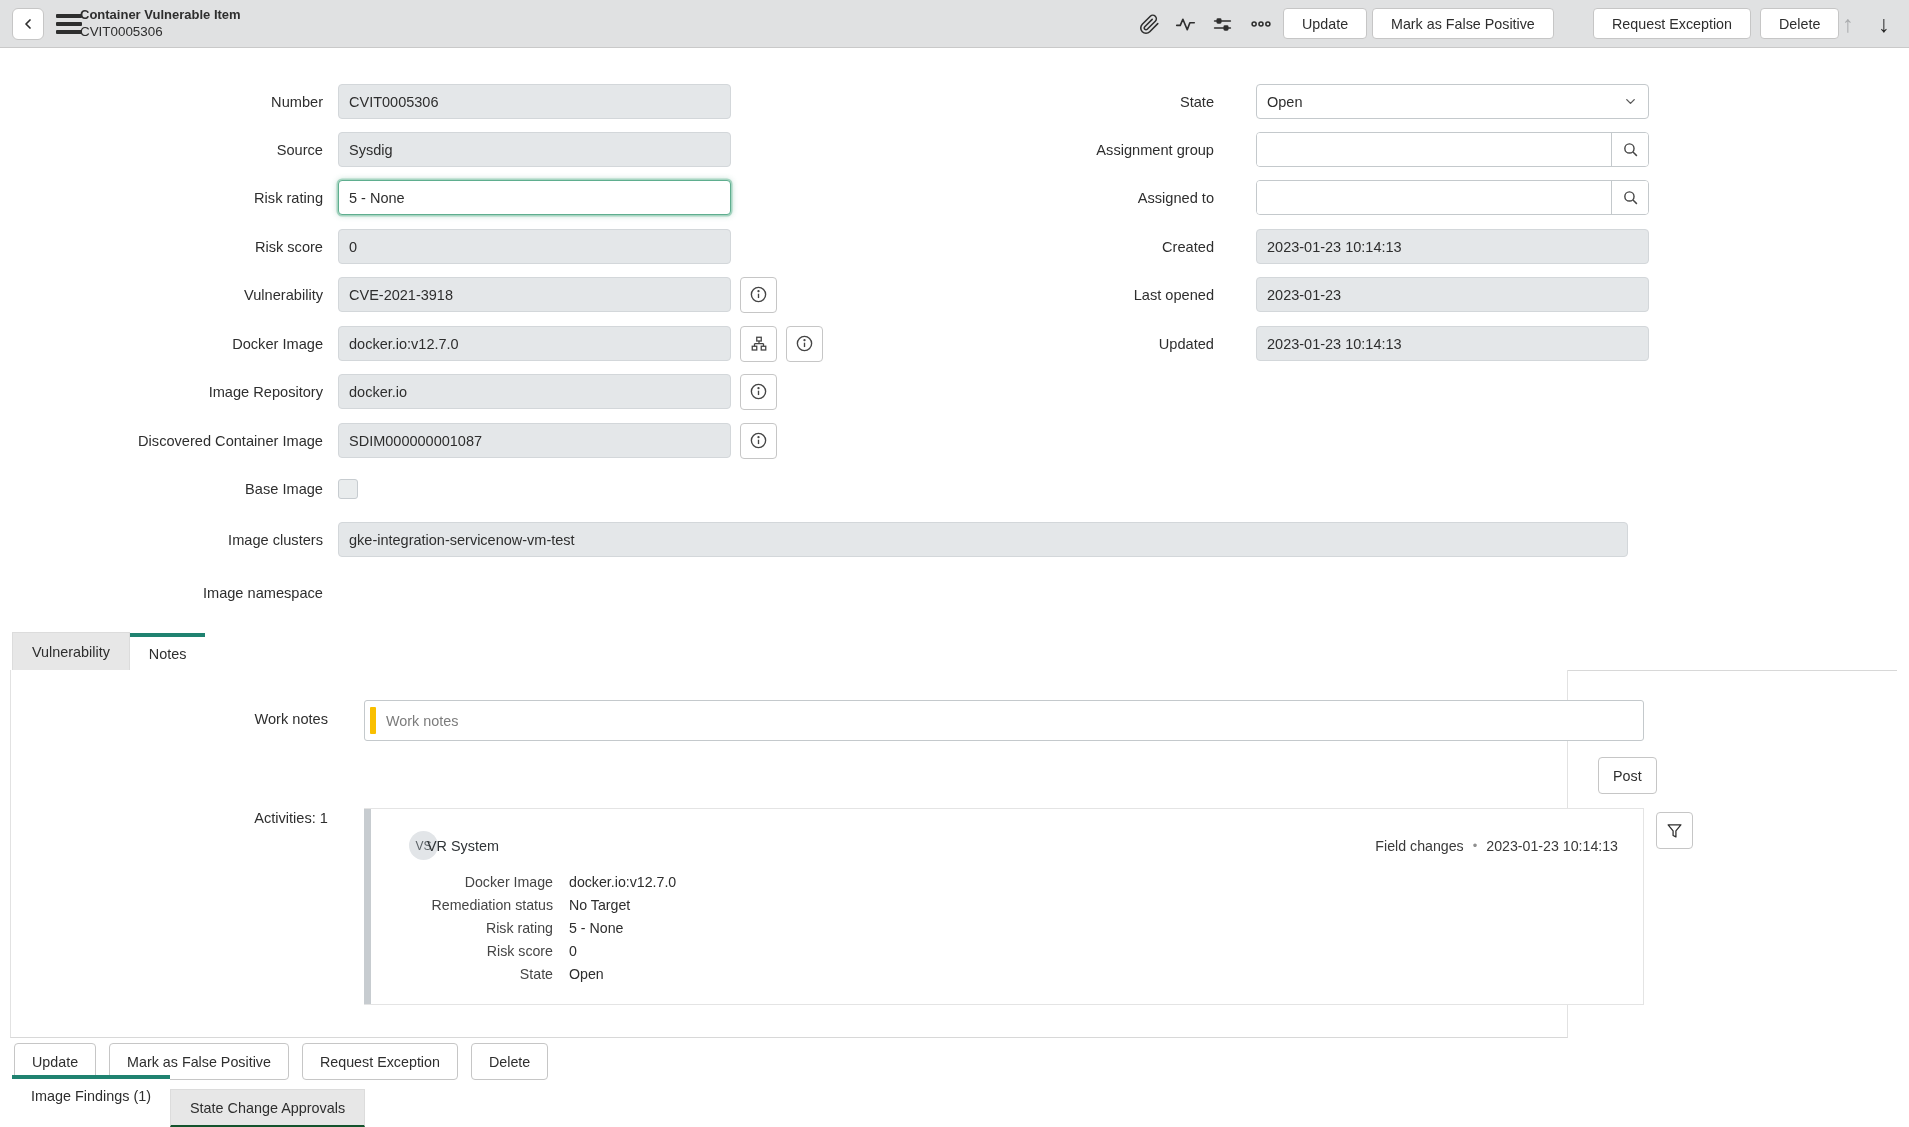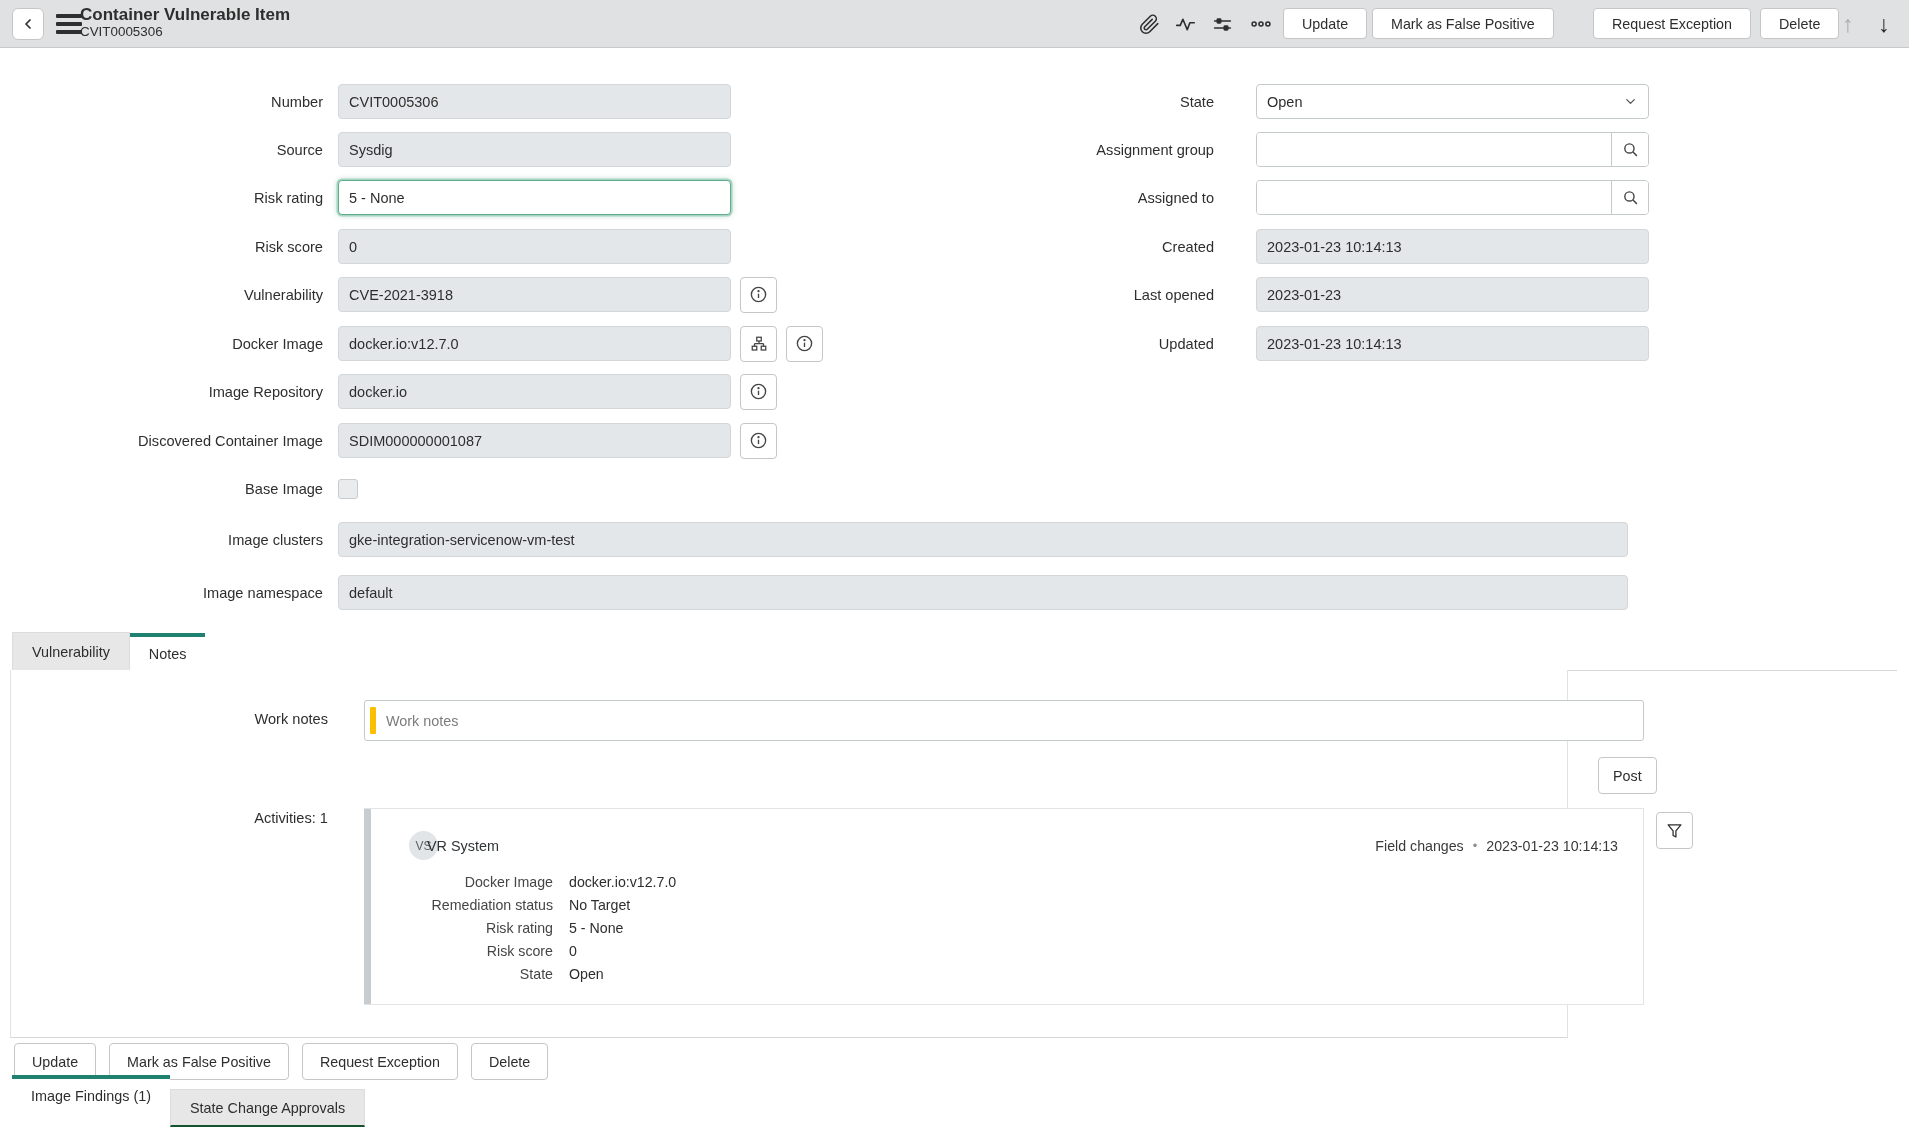--- a/index.html
+++ b/index.html
@@ -14,21 +14,21 @@
   
   .hdr { position:absolute; left:0; top:0; width:1909px; height:48px;
          background:#e0e1e2; border-bottom:1px solid #c9c9c9; }
   .back-btn { position:absolute; left:12px; top:8px; width:32px; height:32px;
           background:#fff; border:1px solid #c6c6c6; border-radius:6px;
           display:flex; align-items:center; justify-content:center; padding:0; cursor:pointer; }
   .menu-ic { position:absolute; left:56px; top:14px; width:26px; height:20px;
           display:flex; flex-direction:column; justify-content:space-between; cursor:pointer; }
   .menu-ic .bar { height:4px; background:#2e2e2e; border-radius:1px; }
   .titleblock { position:absolute; left:80px; top:6px; line-height:17px; }
-  .titleblock .t1 { font-weight:bold; font-size:17px; }
+  .titleblock .t1 { font-weight:bold; font-size:13px; }
   .titleblock .t2 { font-size:13.4px; }
   .hicon { position:absolute; top:8px; width:34px; height:32px; background:transparent; border:none;
            display:flex; align-items:center; justify-content:center; cursor:pointer; padding:0; }
   .hbtn { position:absolute; top:8px; height:31px; background:#fff; border:1px solid #c6c6c6;
           border-radius:4px; font-family:inherit; font-size:14.3px; color:#2e2e2e;
           padding:0 18px; display:flex; align-items:center; cursor:pointer; white-space:nowrap; }
   .nav-arrow { position:absolute; top:8px; width:32px; height:32px; border:none; background:transparent;
           font-size:23px; display:flex; align-items:center; justify-content:center; padding:0; }
   .nav-arrow.disabled { color:#a9abad; }
   .nav-arrow.enabled  { color:#252525; cursor:pointer; }
@@ -245,21 +245,20 @@
 <div class="frow" style="left:0;top:479px;height:20px">
   <div class="flabel gapL">Base Image</div>
   <div class="cbox"></div>
 </div>
 <div class="frow" style="left:0;top:522px">
   <div class="flabel gapL">Image clusters</div>
   <div class="ffield ro wide">gke-integration-servicenow-vm-test</div>
 </div>
 <div class="frow" style="left:0;top:575px">
   <div class="flabel gapL">Image namespace</div>
-  <div class="ffield ro wide">default</div>
 </div>
 
 <div class="frow" style="left:891px;top:84px">
   <div class="flabel gapR">State</div>
   <div class="ffield selectbox">
     <span>Open</span>
     <span>
       <svg width="15" height="15" viewBox="0 0 24 24" fill="none" stroke="#5a5a5a" stroke-width="2.2" stroke-linecap="round" stroke-linejoin="round">
           <polyline points="6 9 12 15 18 9"></polyline>
         </svg>

